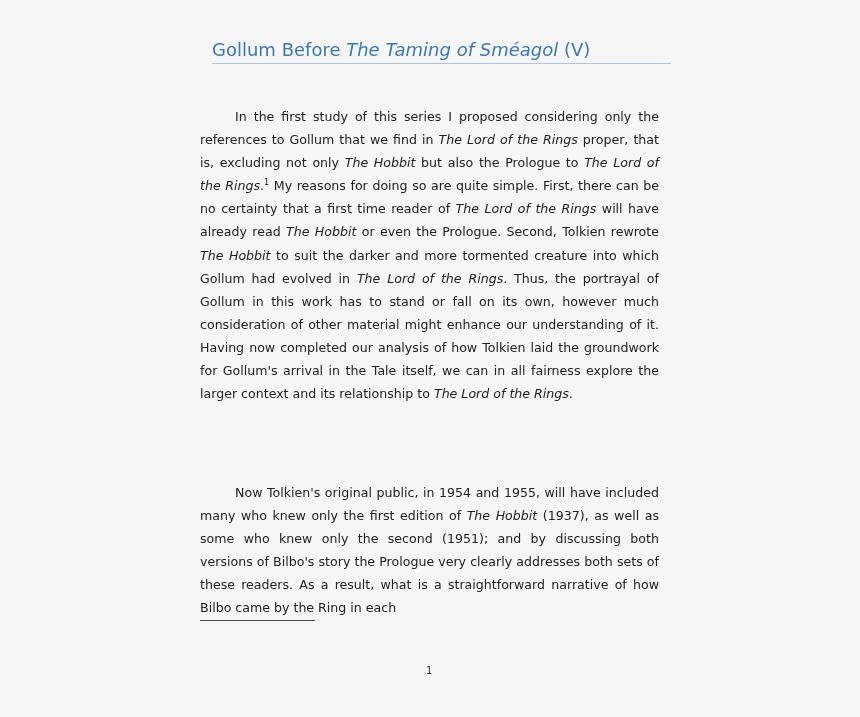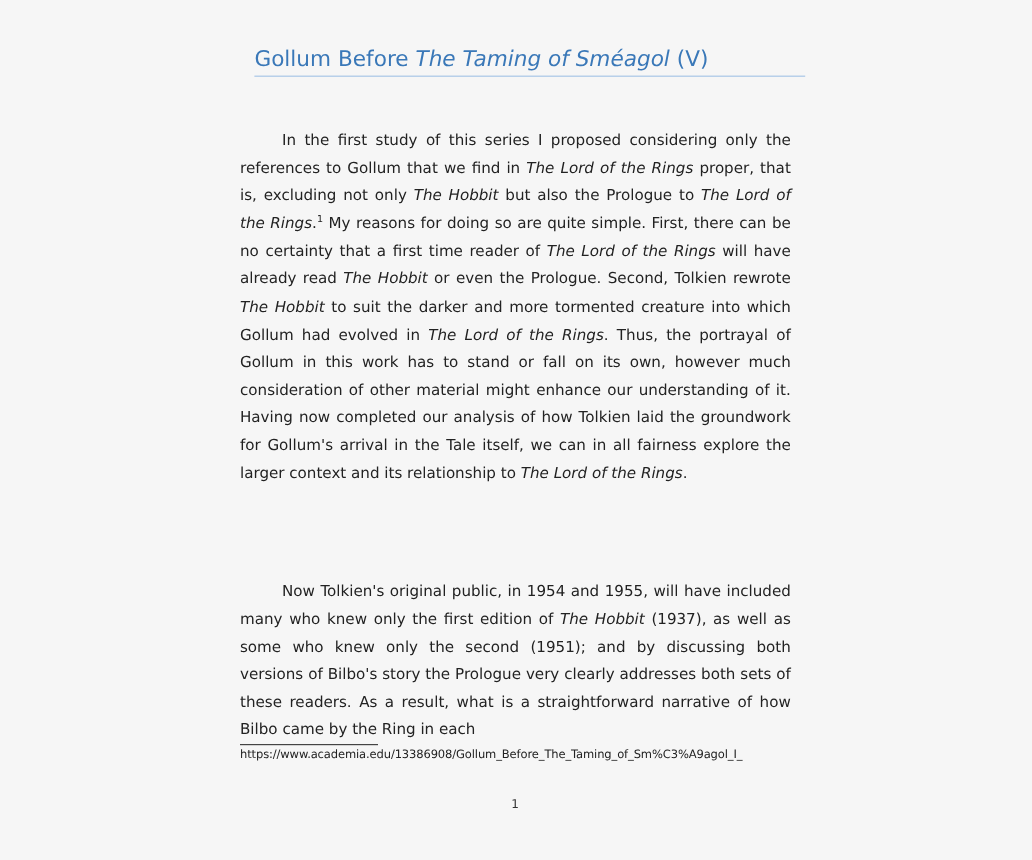--- a/index.html
+++ b/index.html
@@ -32,17 +32,16 @@
 <body>
 
 <div class="page">
   <div class="title"><span>Gollum Before </span><i>The Taming of Sméagol</i><span> (V)</span></div>
 
   <p class="para p1">In the first study of this series I proposed considering only the references to Gollum that we find in <i>The Lord of the Rings</i> proper, that is, excluding not only <i>The Hobbit</i> but also the Prologue to <i>The Lord of the Rings</i>.<sup>1</sup> My reasons for doing so are quite simple. First, there can be no certainty that a first time reader of <i>The Lord of the Rings</i> will have already read <i>The Hobbit</i> or even the Prologue. Second, Tolkien rewrote <i>The Hobbit</i> to suit the darker and more tormented creature into which Gollum had evolved in <i>The Lord of the Rings</i>. Thus, the portrayal of Gollum in this work has to stand or fall on its own, however much consideration of other material might enhance our understanding of it.  Having now completed our analysis of how Tolkien laid the groundwork for Gollum's arrival in the Tale itself, we can in all fairness explore the larger context and its relationship to <i>The Lord of the Rings</i>.</p>
   <p class="para p2">Now Tolkien's original public, in 1954 and 1955, will have included many who knew only the first edition of <i>The Hobbit</i> (1937), as well as some who knew only the second (1951); and by discussing both versions of Bilbo's story the Prologue very clearly addresses both sets of these readers. As a result, what is a straightforward narrative of how Bilbo came by the Ring in each</p>
 
   <div class="fn-rule"></div>
   <div class="footnote">
-    <div>https://www.academia.edu/13386908/Gollum_Before_The_Taming_of_Sm%C3%A9agol_I_</div>
   </div>
 </div>
 
 <div class="pagenum">1</div>
 
 </body></html>

